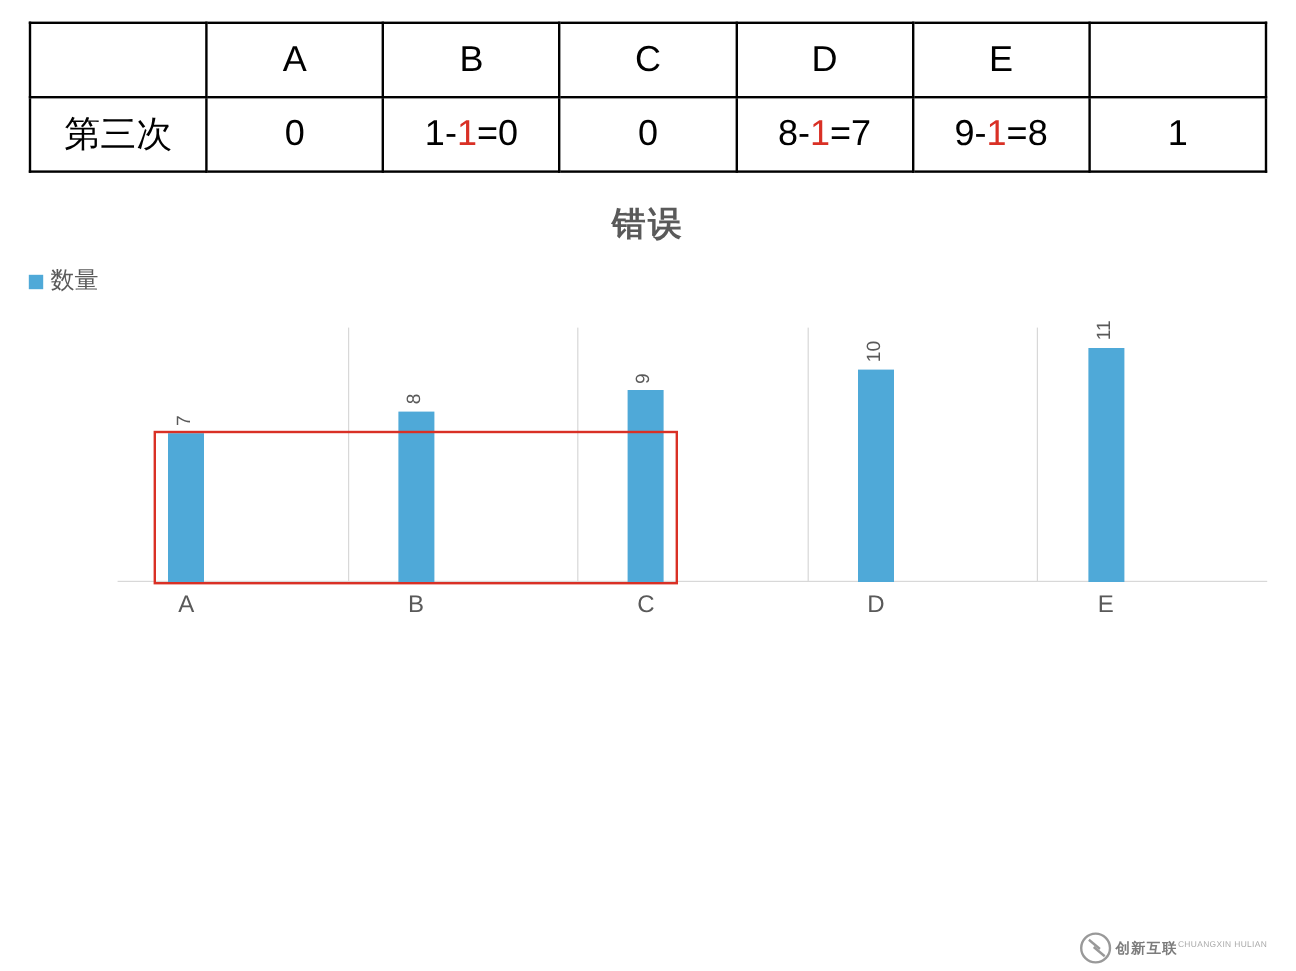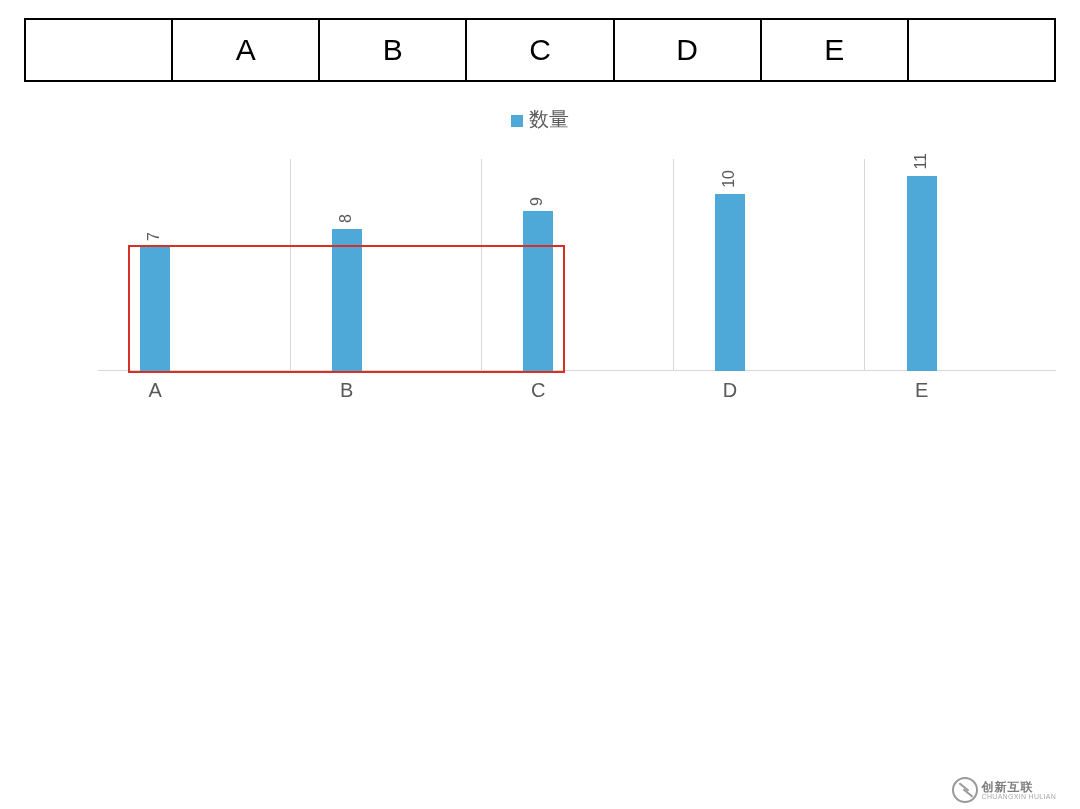--- a/index.html
+++ b/index.html
@@ -36,21 +36,21 @@
   }
   .chart-title {
     text-align: center;
     font-size: 28px;
     font-weight: 700;
     color: #5a5a5a;
     letter-spacing: 2px;
     margin: 10px 0 14px 0;
   }
   .legend {
-    text-align: center;
+    text-align: left;
     font-size: 20px;
     color: #5a5a5a;
     margin-bottom: 26px;
   }
   .legend-swatch {
     display: inline-block;
     width: 12px;
     height: 12px;
     background: #4fa9d8;
     vertical-align: middle;
@@ -141,21 +141,21 @@
     top: 7px; left: 4px;
     transform: rotate(40deg);
   }
   .wm-badge::after {
     width: 12px; height: 2px;
     bottom: 7px; left: 8px;
     transform: rotate(40deg);
   }
   .wm-text {
     display: flex;
-    flex-direction: column;
+    flex-direction: row;
     line-height: 1;
   }
   .wm-text .cn { font-size: 12px; color: #666; font-weight: 600; letter-spacing: 1px; }
   .wm-text .en { font-size: 7px; color: #999; letter-spacing: 0.3px; }
 
   .page {
     position: relative;
     height: 791px;
   }
 </style>
@@ -167,24 +167,34 @@
   <tbody id="tbl-body">
         <tr>
           <td></td>
           <td>A</td>
           <td>B</td>
           <td>C</td>
           <td>D</td>
           <td>E</td>
           <td></td>
         </tr>
+        <tr>
+          <td>第三次</td>
+          <td>0</td>
+          <td>1-<span class="red">1</span>=0</td>
+          <td>0</td>
+          <td>8-<span class="red">1</span>=7</td>
+          <td>9-<span class="red">1</span>=8</td>
+          <td>1</td>
+        </tr>
       </tbody>
 </table>
 
 <div class="chart-wrap">
+  <div class="chart-title">错误</div>
   <div class="legend">
     <span class="legend-swatch"></span><span>数量</span>
   </div>
   <div class="plot-outer">
     <div class="plot" id="plot">
       <div class="baseline"></div>
     <div class="grid-v" style="left: 191.6px;"></div>
           <div class="grid-v" style="left: 383.2px;"></div>
           <div class="grid-v" style="left: 574.8px;"></div>
           <div class="grid-v" style="left: 766.4px;"></div>

